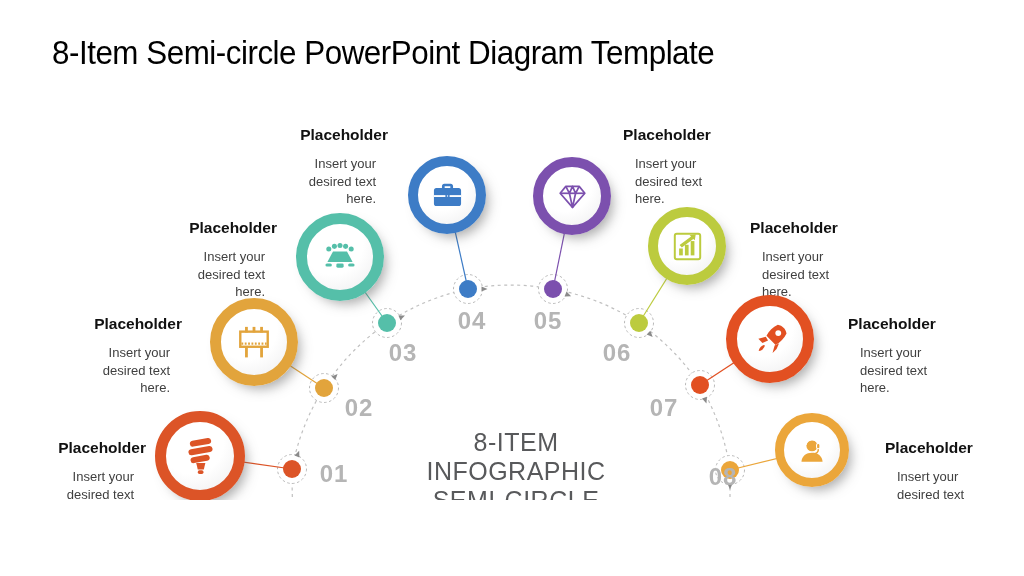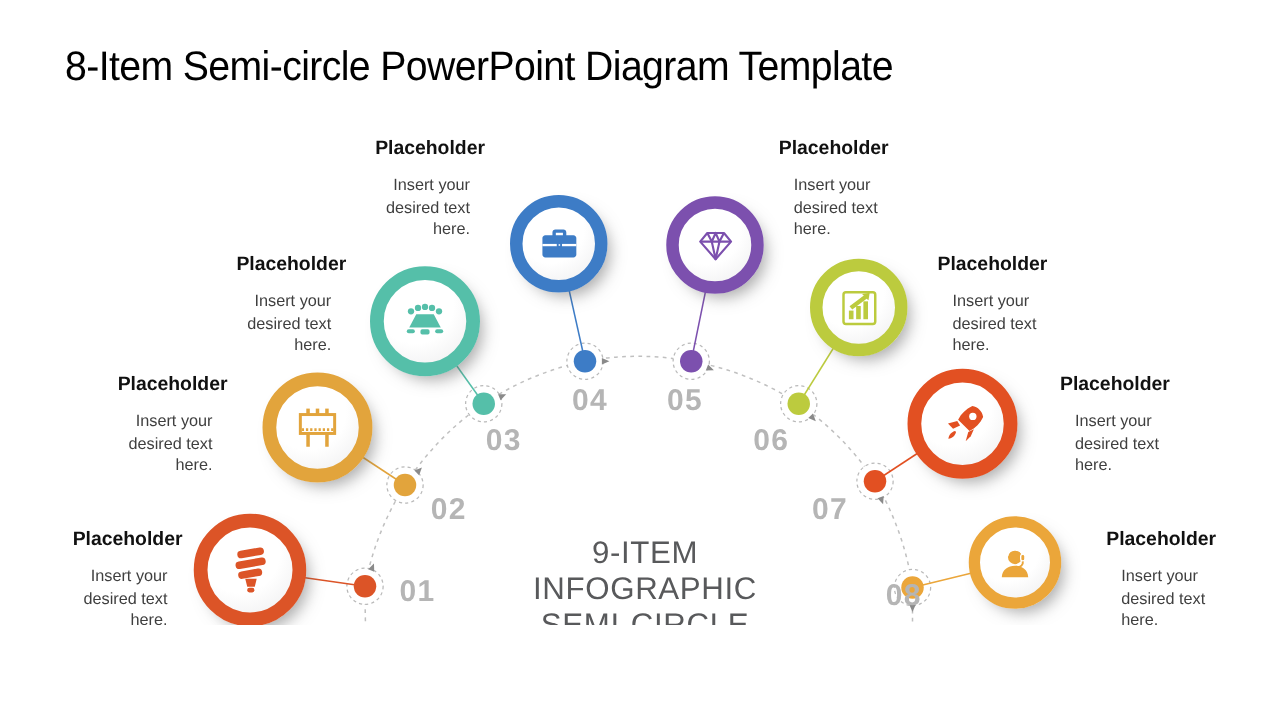--- a/index.html
+++ b/index.html
@@ -17,21 +17,21 @@
     background:radial-gradient(circle at 38% 30%, #ffffff 50%, #ededee 100%);
     box-shadow:6px 7px 12px -4px rgba(90,90,90,0.5);
     display:flex;align-items:center;justify-content:center;
   }
   .item-circle .icon{display:flex;align-items:center;justify-content:center;}
   .item-number{
     position:absolute;transform:translate(-50%,-50%);
     font-size:24px;font-weight:bold;color:#b5b5b5;letter-spacing:1px;white-space:nowrap;
   }
   .item-label{position:absolute;width:118px;}
-  .item-label .heading{font-size:15.5px;font-weight:bold;color:#111;margin:0 0 7px 0;line-height:1.05;}
+  .item-label .heading{font-size:15.5px;font-weight:bold;color:#111;margin:16px 0 7px 0;line-height:1.05;}
   .item-label .body{font-size:13px;color:#3f3f3f;line-height:1.35;margin:12px;}
   .center-caption{
     position:absolute;left:366px;top:428px;width:300px;text-align:center;
     font-size:25px;color:#58595b;line-height:29px;letter-spacing:0.5px;
   }
 </style>
 </head>
 <body>
 
 <div class="stage">
@@ -67,21 +67,21 @@
       <path d="M3.5 0L-2.5 2.6L-2.5 -2.6Z" fill="#8a8a8a" transform="translate(335.13557256382177 376.51091719605694) rotate(-45.89517371021108)"></path>
       <path d="M3.5 0L-2.5 2.6L-2.5 -2.6Z" fill="#8a8a8a" transform="translate(401.7530138936146 316.8073768841618) rotate(-22.77037890876221)"></path>
       <path d="M3.5 0L-2.5 2.6L-2.5 -2.6Z" fill="#8a8a8a" transform="translate(484 289) rotate(0)"></path>
       <path d="M3.5 0L-2.5 2.6L-2.5 -2.6Z" fill="#8a8a8a" transform="translate(567.8793715227829 294.8825422299374) rotate(21.5713071912546)"></path>
       <path d="M3.5 0L-2.5 2.6L-2.5 -2.6Z" fill="#8a8a8a" transform="translate(650.2213562793534 334.4053129396706) rotate(45.46580908276499)"></path>
       <path d="M3.5 0L-2.5 2.6L-2.5 -2.6Z" fill="#8a8a8a" transform="translate(705.3251218837622 400.08784533732626) rotate(70.55996517182382)"></path>
       <path d="M3.5 0L-2.5 2.6L-2.5 -2.6Z" fill="#8a8a8a" transform="translate(730 486) rotate(90)"></path>
     </svg>
   <div class="slide-title">8-Item Semi-circle PowerPoint Diagram Template</div>
   <div class="center-caption">
-    <div>9-ITEM</div>
+    <div>8-ITEM</div>
     <div>INFOGRAPHIC</div>
     <div>SEMI-CIRCLE</div>
   </div>
 
   <div class="item-circle" style="left: 155px; top: 411px; width: 90px; height: 90px; border: 11px solid rgb(220, 84, 39);">
     <span class="icon">
         <svg width="43" height="43" viewBox="0 0 30 30">
           <g fill="#DC5427">
     <rect x="7.5" y="3" width="15" height="4.2" rx="2.1" transform="rotate(-10 15 5.1)"></rect>
     <rect x="6.5" y="8.8" width="17" height="4.2" rx="2.1" transform="rotate(-10 15 10.9)"></rect>

